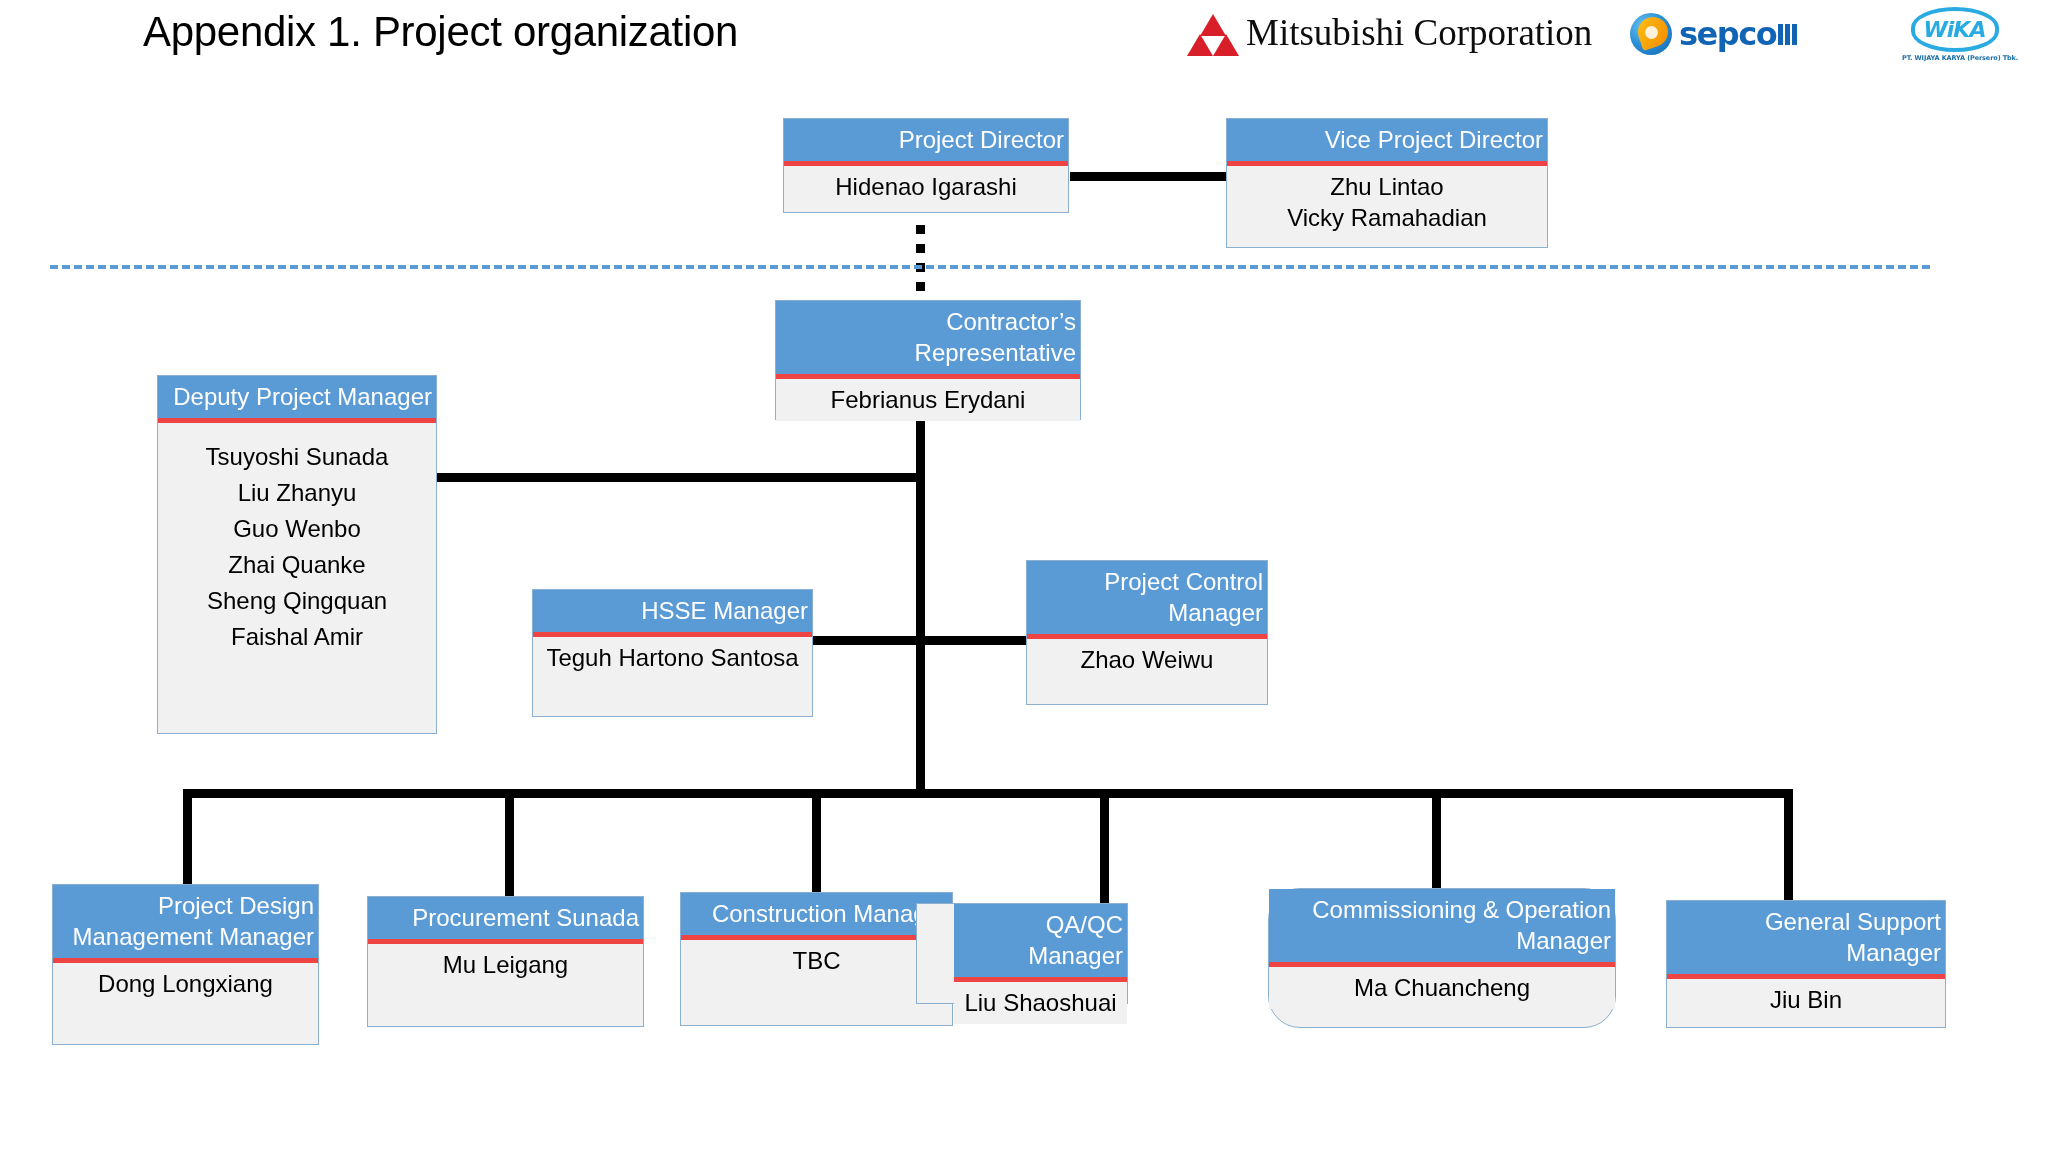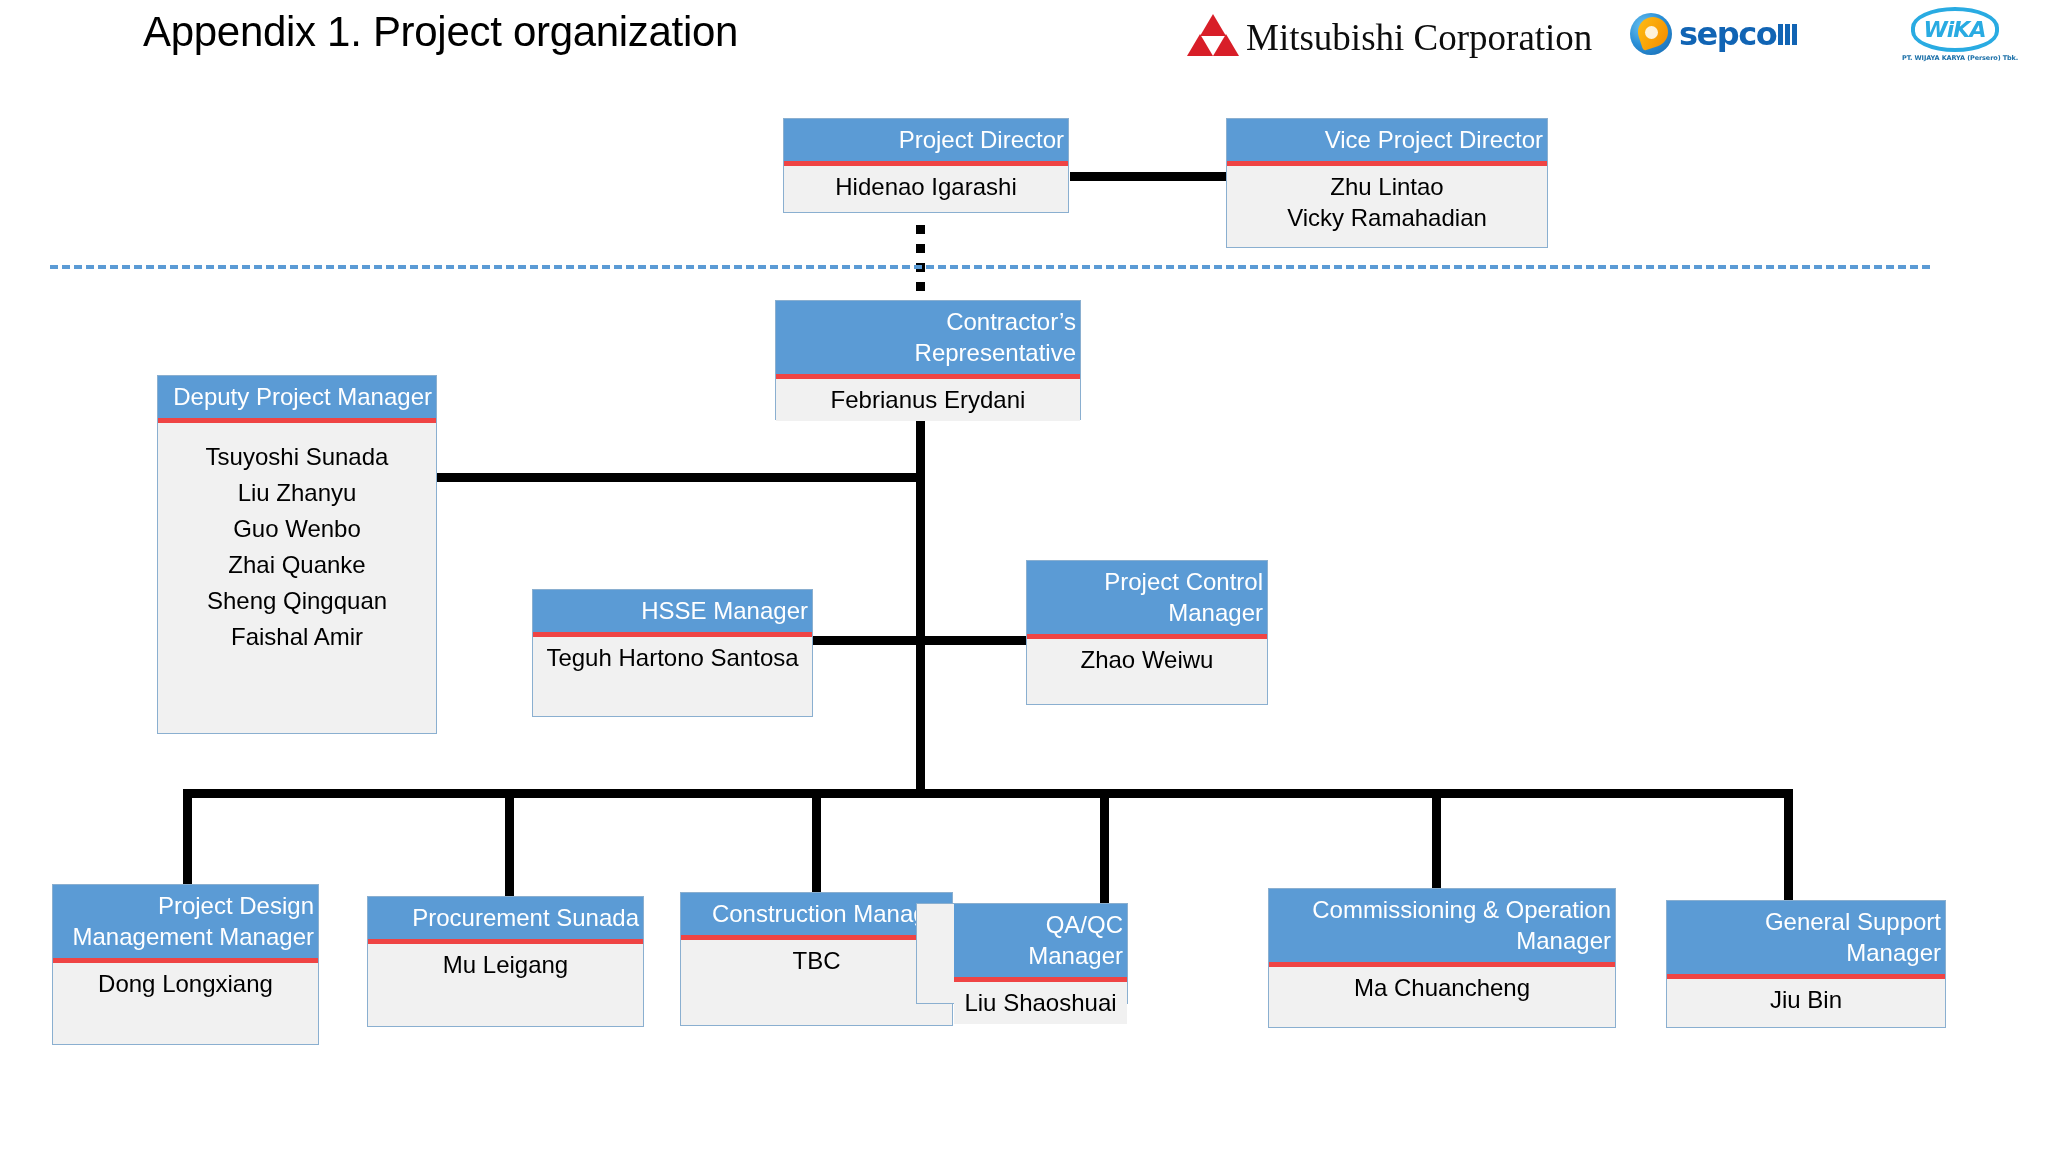--- a/index.html
+++ b/index.html
@@ -33,21 +33,21 @@
     top: 0px;
     left: 1190px;
     width: 830px;
     height: 72px;
   }
   .mc-logo {
     position: absolute;
     left: 0px;
     top: 14px;
     display: flex;
-    align-items: flex-end;
+    align-items: flex-start;
   }
   .mc-mark {
     width: 46px;
     height: 42px;
     position: relative;
     margin-right: 10px;
   }
   .mc-mark i {
     position: absolute;
     width: 0; height: 0;
@@ -314,21 +314,21 @@
   <div class="node" style="left:680px; top:892px; width:273px; height:134px;">
     <div class="hdr">Construction Manager</div>
     <div class="bdy">TBC</div>
   </div>
 
   <div class="node" style="left:916px; top:903px; width:212px; height:101px;padding-left:37px;">
     <div class="hdr">QA/QC Manager</div>
     <div class="bdy">Liu Shaoshuai</div>
   </div>
 
-  <div class="node" style="left:1268px; top:888px; width:348px; height:140px;">
+  <div class="node" style="left:1268px; top:888px; width:348px; height:140px;border-radius:32px;">
     <div class="hdr">Commissioning &amp; Operation Manager</div>
     <div class="bdy">Ma Chuancheng</div>
   </div>
 
   <div class="node" style="left:1666px; top:900px; width:280px; height:128px;">
     <div class="hdr">General Support Manager</div>
     <div class="bdy">Jiu Bin</div>
   </div>
 
 </div>

